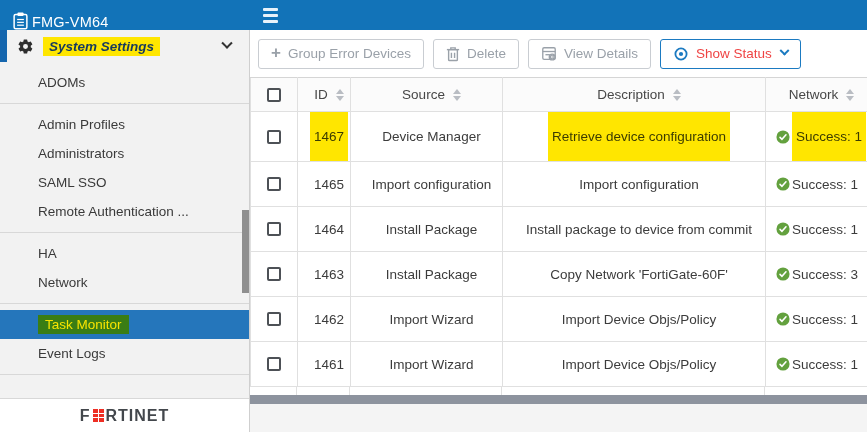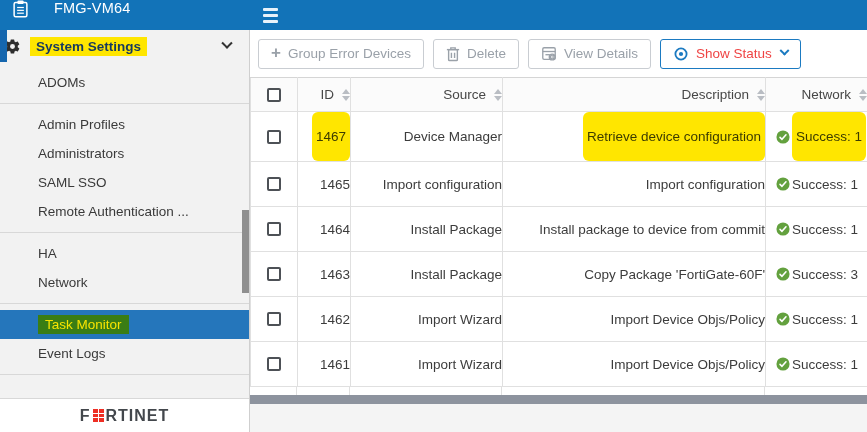--- a/index.html
+++ b/index.html
@@ -3,33 +3,33 @@
 <meta charset="utf-8">
 <style>
   * { box-sizing: border-box; margin: 0; padding: 0; }
   html,body { width: 867px; height: 432px; overflow: hidden;
     font-family: "Liberation Sans", "DejaVu Sans", sans-serif; background:#fff; }
 
   .app { width:867px; height:432px; display:flex; flex-direction:column; }
 
   
   .topbar { height:30px; background:#1273b8; display:flex; flex:none; }
-  .topbar-left { width:250px; flex:none; display:flex; align-items:flex-start; gap:26px; padding-left:13px; }
+  .topbar-left { width:250px; flex:none; display:flex; align-items:flex-end; gap:4px; padding-left:13px; }
   .topbar-title { color:#fff; font-size:14.5px; letter-spacing:.2px; }
   .topbar-main { flex:1; display:flex; align-items:center; padding-left:13px; }
   .hamburger { width:15px; display:flex; flex-direction:column; gap:3px; cursor:pointer; }
   .hamburger i { display:block; height:3px; background:#e9f2fa; border-radius:1px; }
 
   .body { flex:1; display:flex; min-height:0; }
 
   
   .sidebar { width:250px; flex:none; background:#f2f2f2; border-right:1px solid #cfcfcf;
     position:relative; font-size:13.5px; color:#3a3a3a; }
-  .side-root { height:32px; display:flex; align-items:center; gap:9px; padding-left:4px;
-    position:relative; cursor:pointer; }
+  .side-root { height:32px; display:flex; align-items:center; gap:9px; padding-left:17px;
+    position:relative; cursor:pointer;font-style:italic; }
   .active-strip { position:absolute; left:0; top:0; bottom:0; width:7px; background:#1566ae; }
   .root-label { font-weight:bold; color:#16395e; background:#ffe600; padding:2px 6px; }
   .chev-dark { margin-left:auto; margin-right:18px; width:8px; height:8px;
     border-right:2px solid #333; border-bottom:2px solid #333; transform:rotate(45deg) translate(-2px,-2px); }
   .group { border-bottom:1px solid #d8d8d8; padding:6px 0; }
   .side-item { height:29px; line-height:29px; padding-left:38px; cursor:pointer; white-space:nowrap; }
   .side-item.selected { background:#2576bb; }
   .hl-green { background:#3a7d14; color:#f8e400; padding:2px 7px; }
   .side-scroll-thumb { position:absolute; right:0; top:180px; width:7px; height:83px;
     background:#8f8f8f; cursor:pointer; }
@@ -48,35 +48,35 @@
     background:#fff; border:1px solid #c9cdd2; border-radius:3px; font-size:13.5px;
     color:#9aa1a9; cursor:pointer; white-space:nowrap;
     font-family:"Liberation Sans","DejaVu Sans",sans-serif; }
   .btn .plus { font-size:17px; font-weight:bold; line-height:1; margin-top:-2px; }
   .btn.accent { color:#ef4444; border-color:#1b7ac1; }
   .chev-blue { width:7px; height:7px; border-right:2px solid #1b7ac1; border-bottom:2px solid #1b7ac1;
     transform:rotate(45deg) translate(-2px,-2px); margin-left:2px; }
 
   table { border-collapse:collapse; table-layout:fixed; width:617px; background:#fff;
     font-size:13.5px; color:#3c3c3c; flex:none; }
-  th, td { border:1px solid #e0e0e0; padding:0 0 0 10px; text-align:right; overflow:hidden;
+  th, td { border:1px solid #e0e0e0; padding:0 0 0 10px; text-align:center; overflow:hidden;
     white-space:nowrap; }
   thead th { height:34px; font-weight:normal; color:#474747; background:#fbfbfb;
     border-top:1px solid #d5d5d5; cursor:pointer; }
   tbody td { height:45px; }
   .c-check { padding:0; text-align:center; }
   .cb { width:14px; height:14px; border:2px solid #4d5156; border-radius:2px; background:#fff;
     margin:0 auto; cursor:pointer; }
   .th-inner { display:inline-flex; align-items:center; gap:8px; }
   .sort { display:inline-flex; flex-direction:column; gap:2px; }
   .sort .up { width:0; height:0; border-left:4px solid transparent; border-right:4px solid transparent;
     border-bottom:5px solid #b9bdc3; }
   .sort .down { width:0; height:0; border-left:4px solid transparent; border-right:4px solid transparent;
     border-top:5px solid #b9bdc3; }
-  .hl { background:#ffe600; padding:17px 4px; color:#3c3c00;border-radius:6px; }
+  .hl { background:#ffe600; padding:17px 4px; color:#3c3c00; }
   .status-cell { display:flex; align-items:center; gap:1px; }
   .status-cell svg { flex:none; margin-right:1px; }
 
   .partial-row { height:8px; flex:none; background:#fff; display:flex; }
   .partial-row i { display:block; height:100%; border-right:1px solid #e0e0e0; }
   .partial-row i:nth-child(1){ width:47px; } .partial-row i:nth-child(2){ width:53px; }
   .partial-row i:nth-child(3){ width:152px; } .partial-row i:nth-child(4){ width:263px; }
   .partial-row i:nth-child(5){ width:101px; border-right:none; }
   .hscroll { height:9px; flex:none; background:#8d939e; cursor:pointer; }
   .main-rest { flex:1; background:#f4f4f4; }
@@ -315,21 +315,21 @@
               <span>Success: 1</span>
                 </span>
               </td>
           </tr>
           <tr>
             <td class="c-check">
                 <div class="cb"></div>
               </td>
             <td>1463</td>
             <td>Install Package</td>
-            <td>Copy Package 'FortiGate-60F'</td>
+            <td>Copy Network 'FortiGate-60F'</td>
             <td>
                 <span class="status-cell">
               <svg width="14" height="14" viewBox="0 0 16 16">
                     <circle cx="8" cy="8" r="7.5" fill="#63a13e"></circle>
                     <path d="M4.6 8.4l2.2 2.2 4.6-5.2" fill="none" stroke="#fff" stroke-width="1.8" stroke-linecap="round"></path>
                   </svg>
               <span>Success: 3</span>
                 </span>
               </td>
           </tr>

